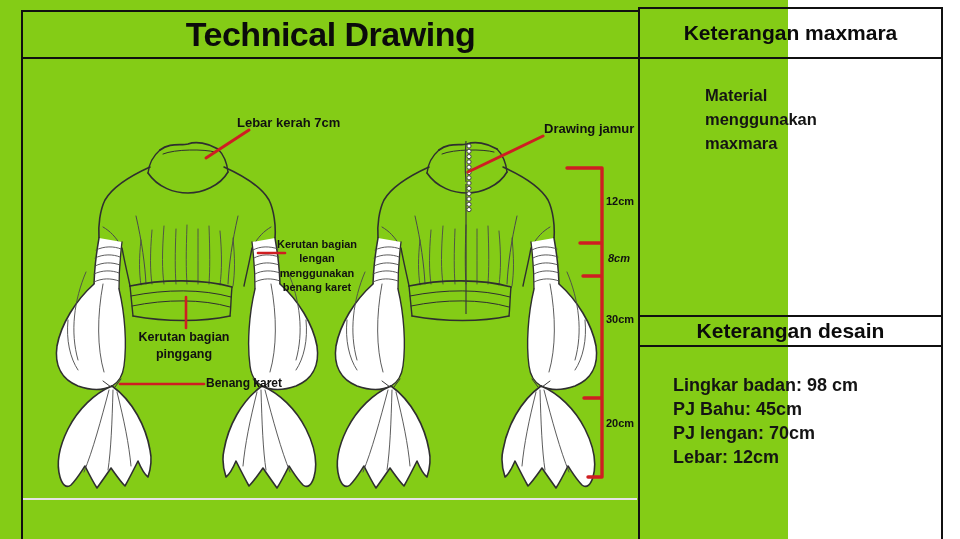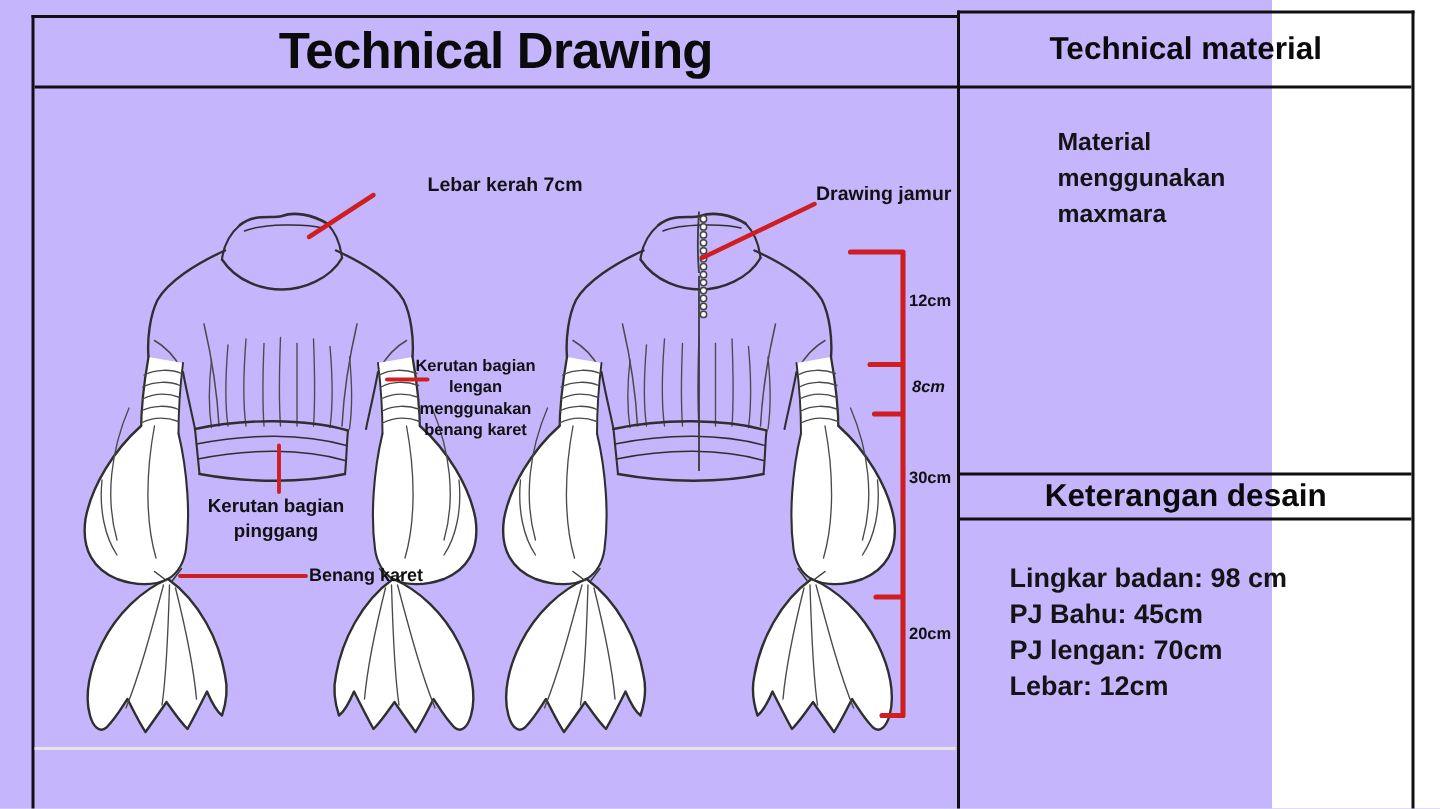--- a/index.html
+++ b/index.html
@@ -1,18 +1,18 @@
 <!DOCTYPE html>
 <html><head>
 <meta charset="utf-8">
 <style>
   html,body{margin:0;padding:0;}
   body{width:960px;height:539px;overflow:hidden;background:#ffffff;
        font-family:"Liberation Sans", sans-serif;}
-  #page{position:relative;width:848px;height:539px;background:#c4b5fd;}
+  #page{position:relative;width:788px;height:539px;background:#84cc16;}
 
   
   .left-panel{position:absolute;left:21px;top:10px;width:617px;height:529px;
               border:2.5px solid #101010;border-right:none;border-bottom:none;box-sizing:border-box;}
   .title-box{position:absolute;left:0;top:0;width:100%;height:47px;
              border-bottom:2.5px solid #101010;box-sizing:border-box;
              display:flex;align-items:center;justify-content:center;}
   .page-title{font-size:34px;font-weight:700;letter-spacing:-0.5px;color:#0b0b0b;}
 
   .right-panel{position:absolute;left:638px;top:7px;width:305px;height:532px;
@@ -26,21 +26,21 @@
   .design-header-box{position:absolute;left:0;top:306px;width:100%;height:32px;
                border-top:2.5px solid #101010;border-bottom:2.5px solid #101010;box-sizing:border-box;
                display:flex;align-items:center;justify-content:center;}
   .design-list{position:absolute;left:33px;top:364px;font-size:18px;font-weight:600;
                line-height:24px;color:#141414;}
 
   
   #sketch{position:absolute;left:0;top:0;width:960px;height:539px;}
 
   .ann{position:absolute;font-weight:600;color:#111;white-space:pre-line;}
-  .ann-collar{left:237px;top:115px;font-size:13px;margin-left:48px;}
+  .ann-collar{left:237px;top:115px;font-size:13px;}
   .ann-button{left:544px;top:121px;font-size:13px;}
   .ann-sleeve{left:275px;top:237px;width:84px;font-size:11px;line-height:14.3px;text-align:center;}
   .ann-waist{left:134px;top:329px;width:100px;font-size:12.5px;line-height:17px;text-align:center;}
   .ann-elastic{left:206px;top:376px;font-size:12px;}
 
   .dim{position:absolute;font-size:11px;font-weight:700;color:#111;}
   .dim-1{left:606px;top:195px;}
   .dim-2{left:608px;top:252px;font-style:italic;}
   .dim-3{left:606px;top:313px;}
   .dim-4{left:606px;top:417px;}
@@ -51,21 +51,21 @@
 <div id="page">
 
   <div class="left-panel">
     <div class="title-box">
       <span class="page-title">Technical Drawing</span>
     </div>
   </div>
 
   <div class="right-panel">
     <div class="material-header-box">
-      <span class="panel-header">Technical material</span>
+      <span class="panel-header">Keterangan maxmara</span>
     </div>
     <div class="material-body">Material
 menggunakan
 maxmara</div>
 
     <div class="design-header-box">
       <span class="panel-header">Keterangan desain</span>
     </div>
     <div class="design-list">
       <div>Lingkar badan: 98 cm</div>

